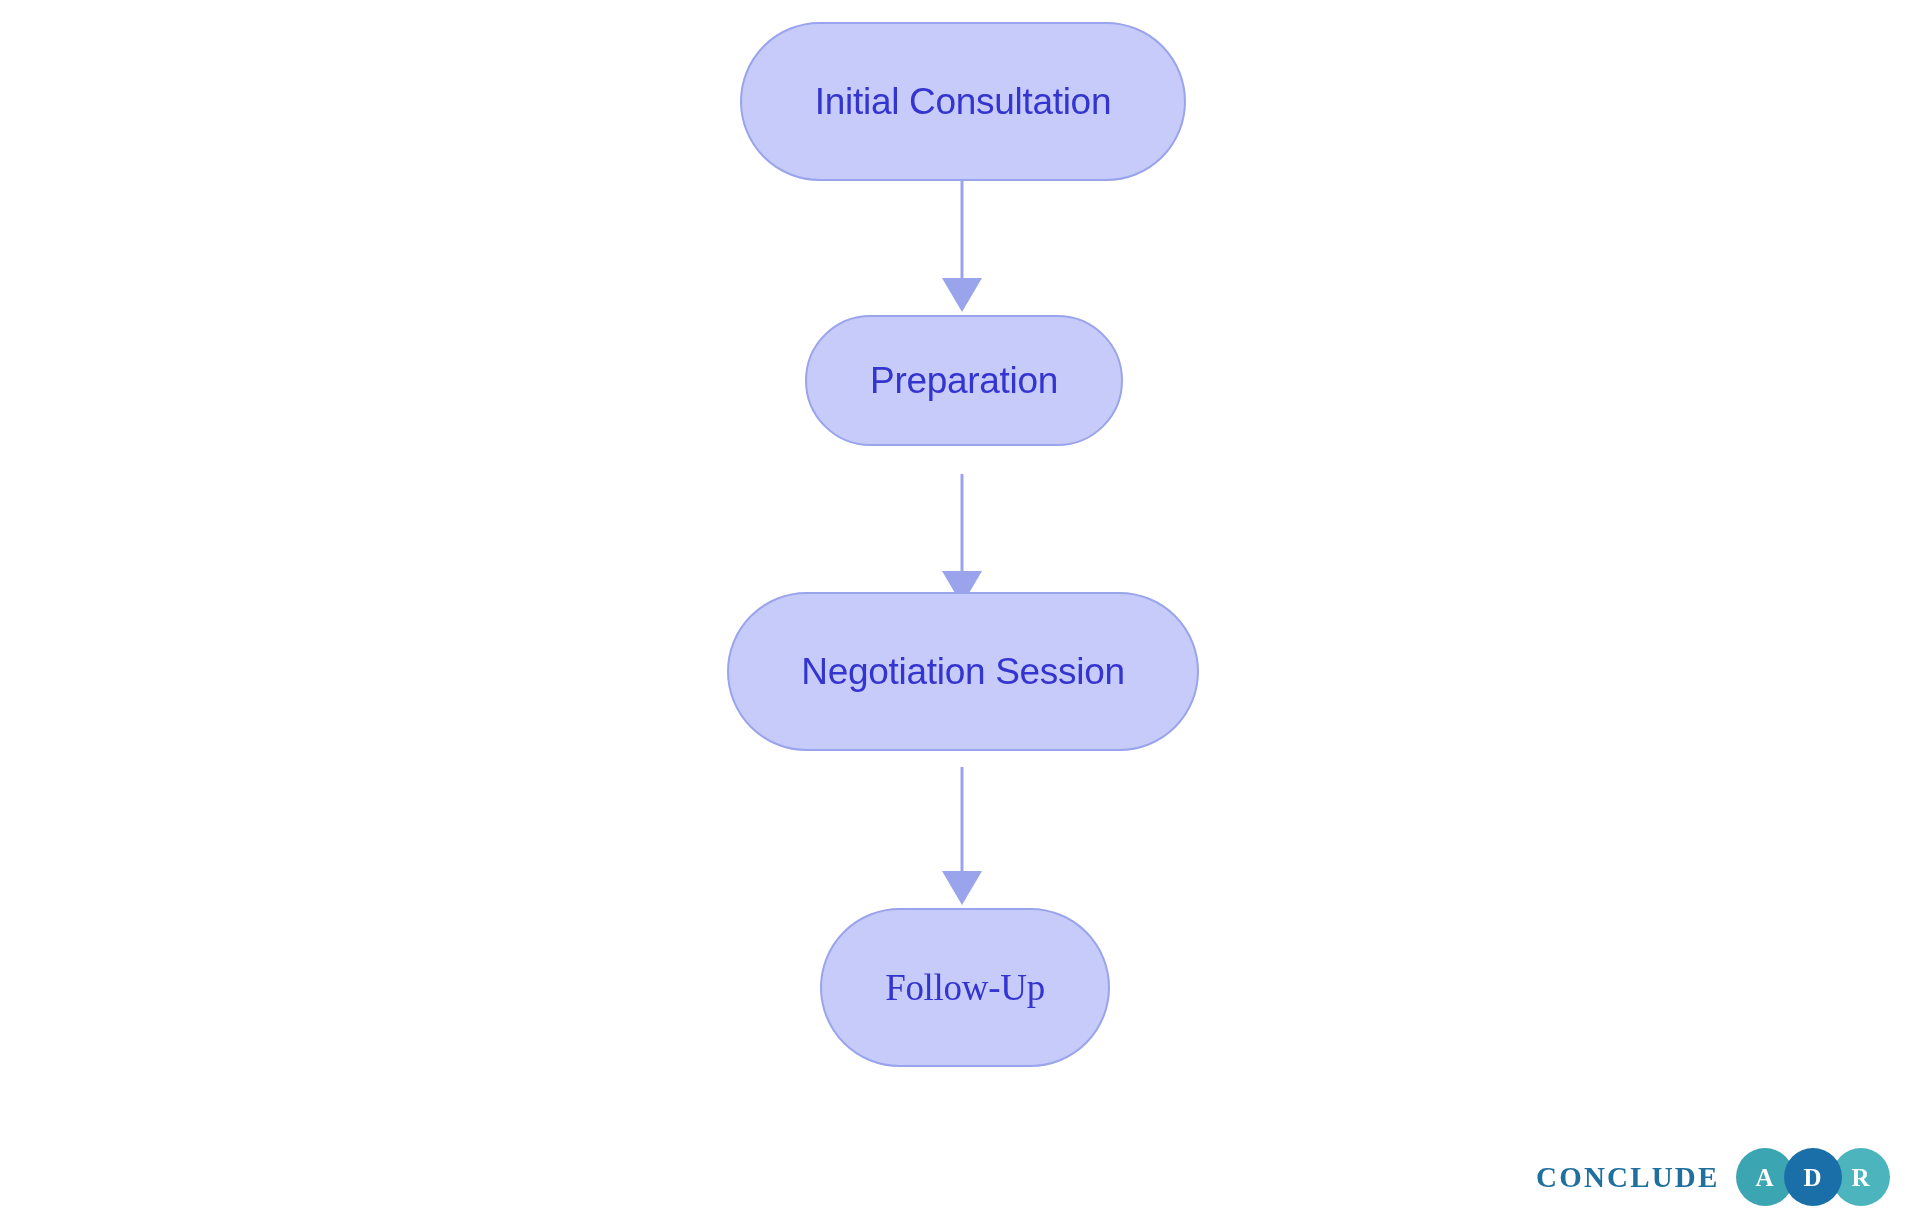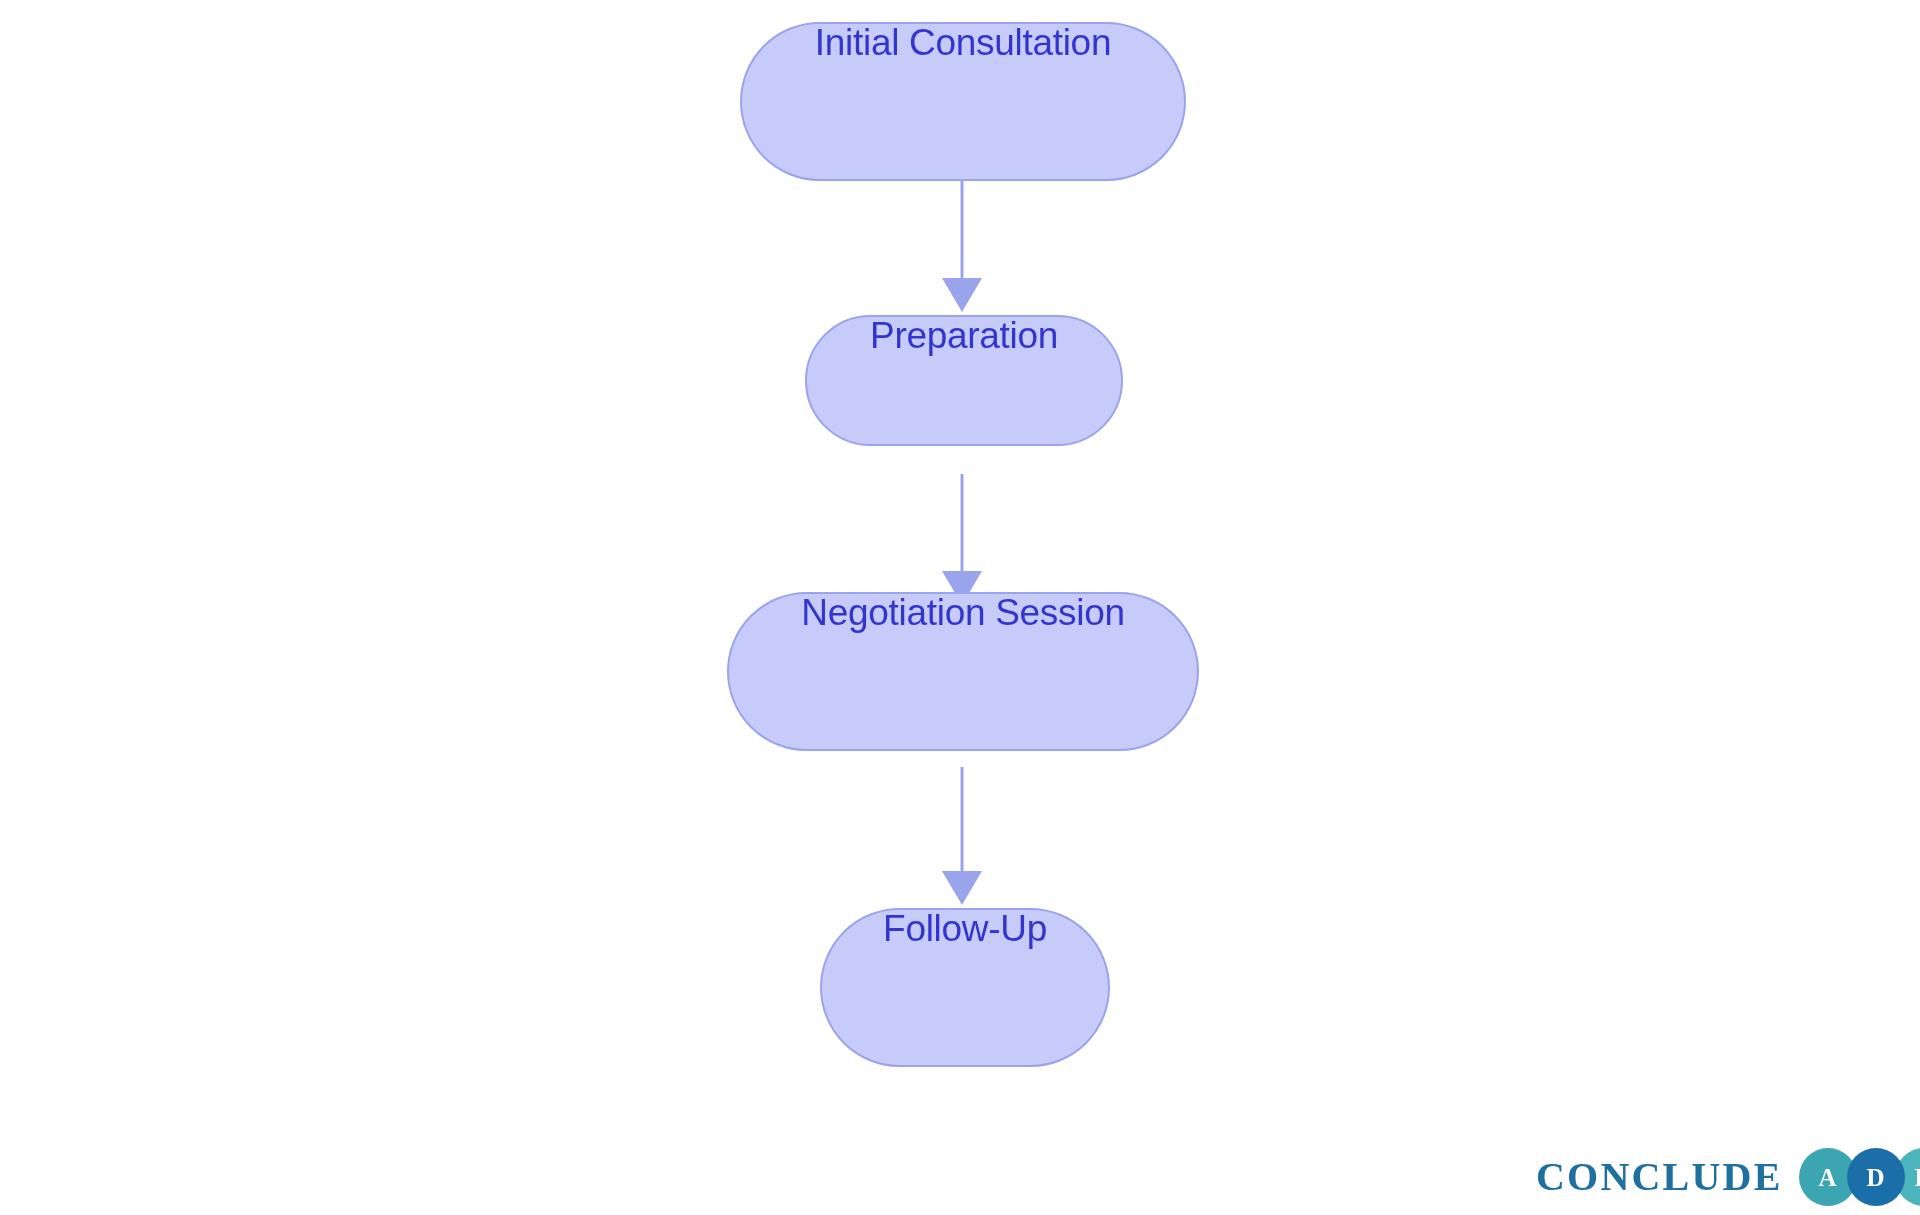--- a/index.html
+++ b/index.html
@@ -25,20 +25,21 @@
   }
 
   
   .node {
     position: absolute;
     box-sizing: border-box;
     background: #c7cbfa;
     border: 2px solid #9aa4ec;
     border-radius: 999px;
     display: flex;
+    align-items: center;
     justify-content: center;
     color: #3434cf;
     font-family: "Liberation Sans", sans-serif;
     font-weight: 400;
     letter-spacing: -0.3px;
     white-space: nowrap;
     user-select: none;
   }
 
   .node-label {
@@ -63,20 +64,21 @@
     left: 727px;
     top: 592px;
     width: 472px;
     height: 159px;
   }
   #node-follow-up {
     left: 820px;
     top: 908px;
     width: 290px;
     height: 159px;
+    font-family: Liberation Serif, serif;
   }
 
   
   .edge {
     position: absolute;
     left: 0;
     top: 0;
     width: 1920px;
     height: 1215px;
     pointer-events: none;
@@ -95,21 +97,21 @@
     position: absolute;
     left: 1536px;
     top: 1148px;
     display: flex;
     align-items: center;
     gap: 16px;
   }
   #brand-wordmark {
     font-family: "Liberation Serif", "DejaVu Serif", serif;
     font-weight: 700;
-    font-size: 40px;
+    font-size: 29px;
     letter-spacing: 2.2px;
     color: #1f6f9f;
     line-height: 1;
   }
   #brand-circles {
     position: relative;
     display: flex;
     align-items: center;
     height: 58px;
   }

